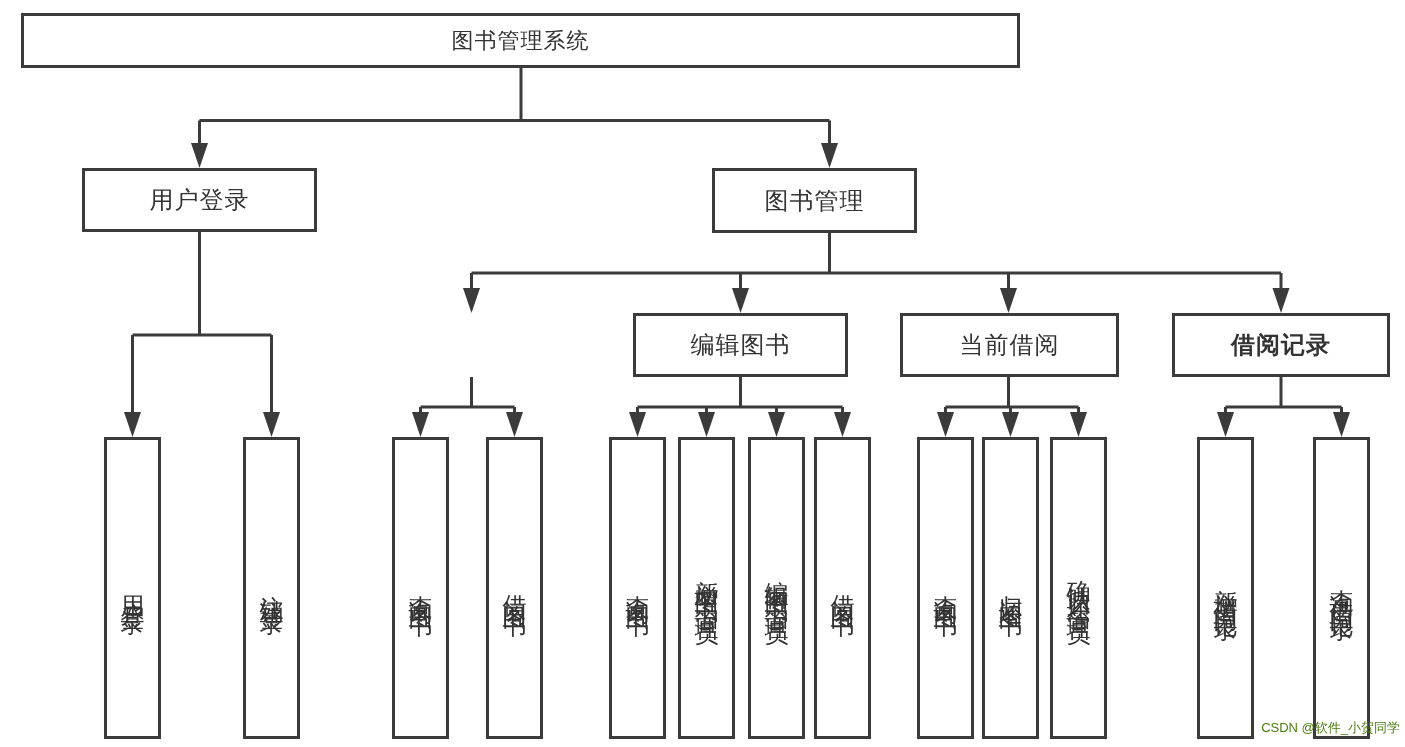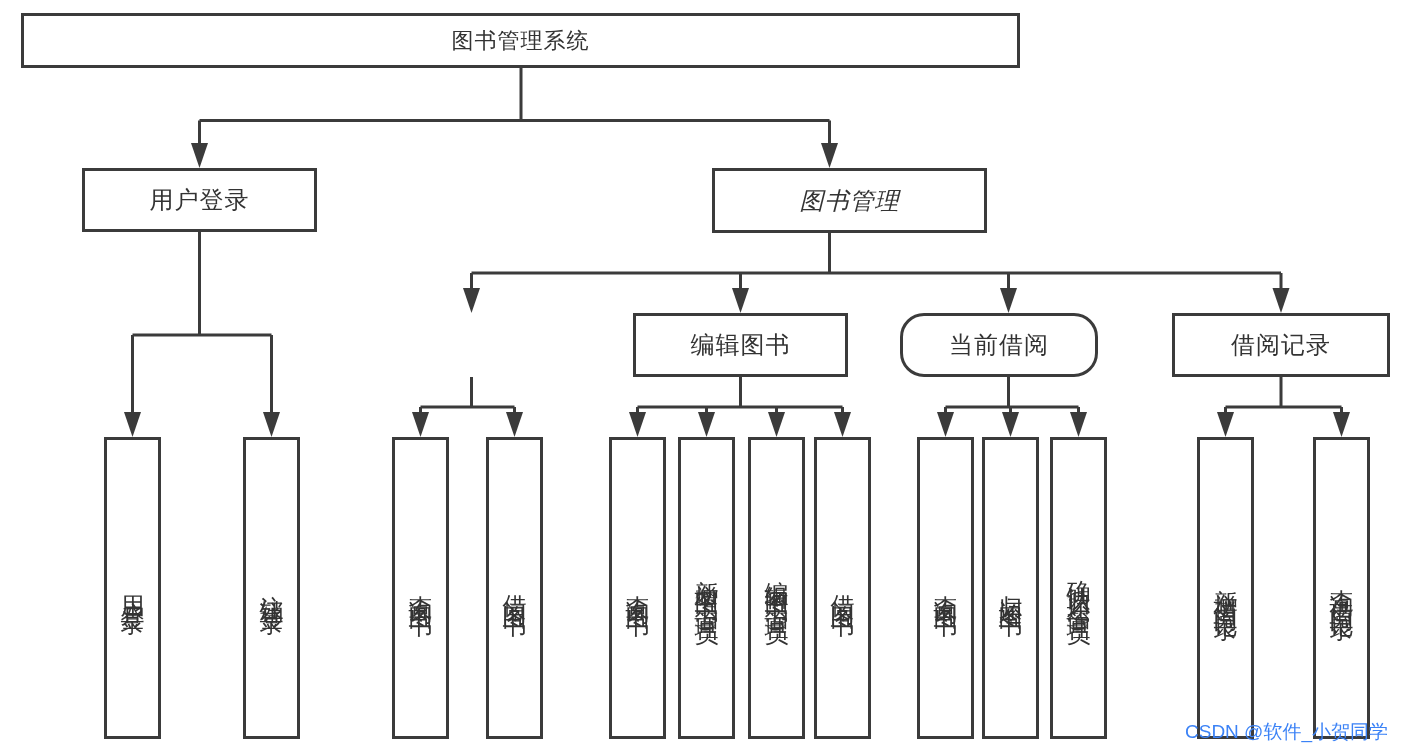--- a/index.html
+++ b/index.html
@@ -1,33 +1,33 @@
 <!DOCTYPE html>
 <html><head>
 <meta charset="utf-8">
 <style>
   html,body{margin:0;padding:0;background:#fff;}
   .canvas{
     position:relative;width:1405px;height:747px;background:#ffffff;
-    font-family:"Liberation Sans",sans-serif;overflow:hidden;
+    font-family:"Liberation Sans",sans-serif;overflow:hidden;text-align:right;
   }
   svg.connectors{position:absolute;left:0;top:0;z-index:0;}
   .node{
     position:absolute;box-sizing:border-box;border:3px solid #3b3b3b;background:#ffffff;
     display:flex;align-items:center;justify-content:center;color:#333333;z-index:1;
   }
   .node .hlabel{font-size:24px;letter-spacing:1px;white-space:nowrap;}
   .node.root .hlabel{font-size:22px;}
   .node.leaf .vlabel{
     writing-mode:vertical-rl;text-orientation:mixed;
     font-size:24px;letter-spacing:6px;line-height:1;white-space:nowrap;
   }
   .watermark{
     position:absolute;left:1185px;top:719px;width:215px;z-index:6;
-    color:#3b82f6;font-size:19px;white-space:nowrap;
+    color:#4d7c0f;font-size:13px;white-space:nowrap;
   }
 </style>
 </head>
 <body>
 
 <div class="canvas">
 
   <svg class="connectors" width="1405" height="747" viewBox="0 0 1405 747" aria-hidden="true">
     <g stroke="#3b3b3b" stroke-width="3" fill="none">
 
@@ -68,31 +68,31 @@
     </g>
   </svg>
 
   <div class="node root" style="left:21px;top:13px;width:999px;height:55px;">
     <span class="hlabel">图书管理系统</span>
   </div>
 
   <div class="node" style="left:82px;top:168px;width:235px;height:64px;">
     <span class="hlabel">用户登录</span>
   </div>
-  <div class="node" style="left:712px;top:168px;width:275px;height:65px;font-style:italic;">
+  <div class="node" style="left:712px;top:168px;width:205px;height:65px;">
     <span class="hlabel">图书管理</span>
   </div>
 
   <div class="node" style="left:633px;top:313px;width:215px;height:64px;">
     <span class="hlabel">编辑图书</span>
   </div>
-  <div class="node" style="left:900px;top:313px;width:198px;height:64px;border-radius:24px;">
+  <div class="node" style="left:900px;top:313px;width:219px;height:64px;">
     <span class="hlabel">当前借阅</span>
   </div>
-  <div class="node" style="left:1172px;top:313px;width:218px;height:64px;">
+  <div class="node" style="left:1172px;top:313px;width:218px;height:64px;font-weight:bold;">
     <span class="hlabel">借阅记录</span>
   </div>
 
   <div class="node leaf" style="left:104px;top:437px;width:57px;height:302px;">
     <span class="vlabel">用户登录</span>
   </div>
   <div class="node leaf" style="left:243px;top:437px;width:57px;height:302px;">
     <span class="vlabel">注销登录</span>
   </div>
 

